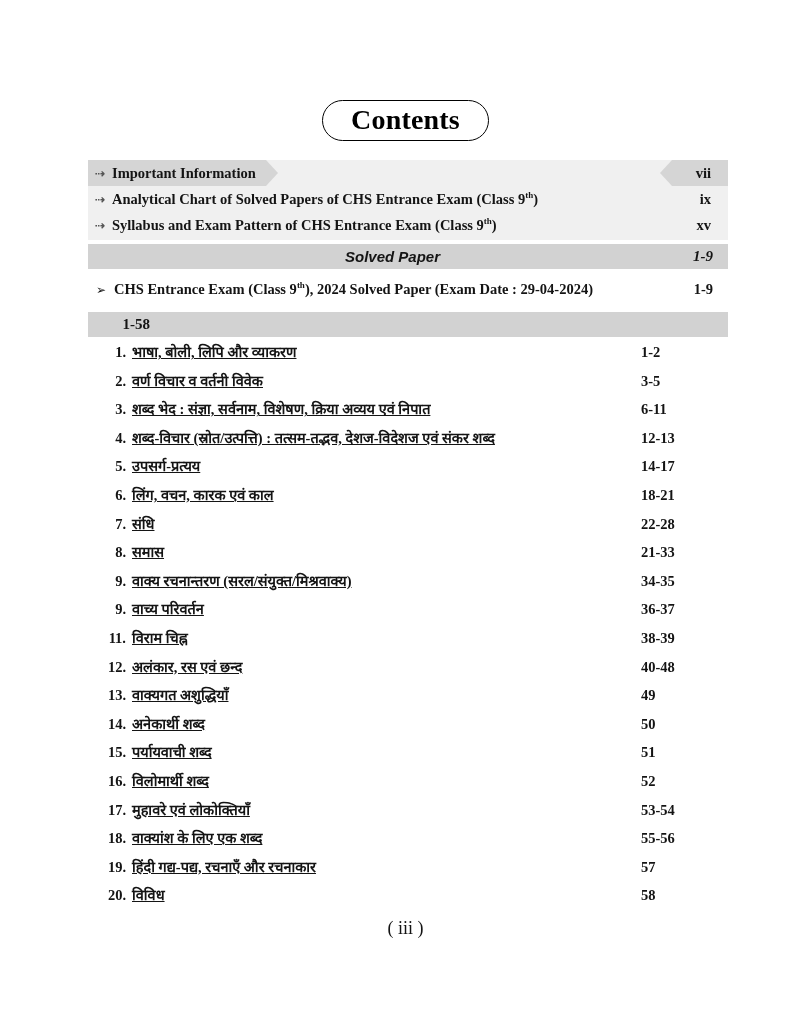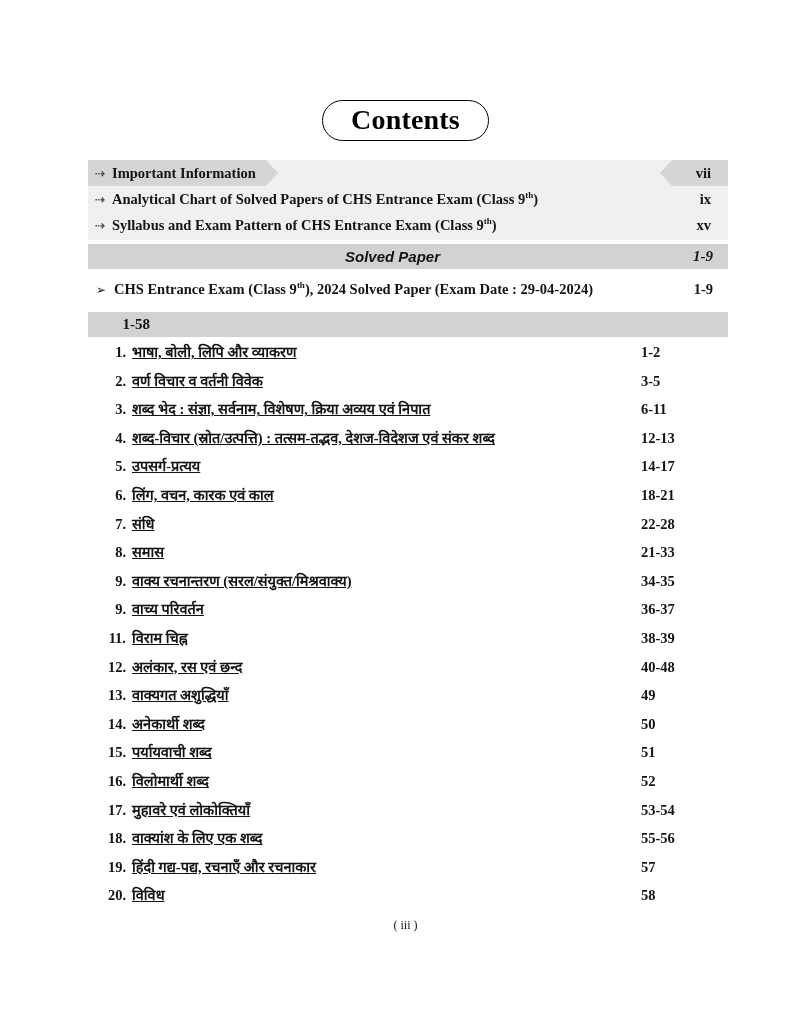--- a/index.html
+++ b/index.html
@@ -196,21 +196,21 @@
 
   sup { font-size: 0.62em; vertical-align: super; }
 
   
   .footer {
     position: absolute;
     left: 0;
     top: 918px;
     width: 811px;
     text-align: center;
-    font-size: 12px;
+    font-size: 18px;
   }
 </style>
 </head>
 <body>
 
 <div class="page">
 
   <div class="title-wrap">
     <span class="title-pill">Contents</span>
   </div>

